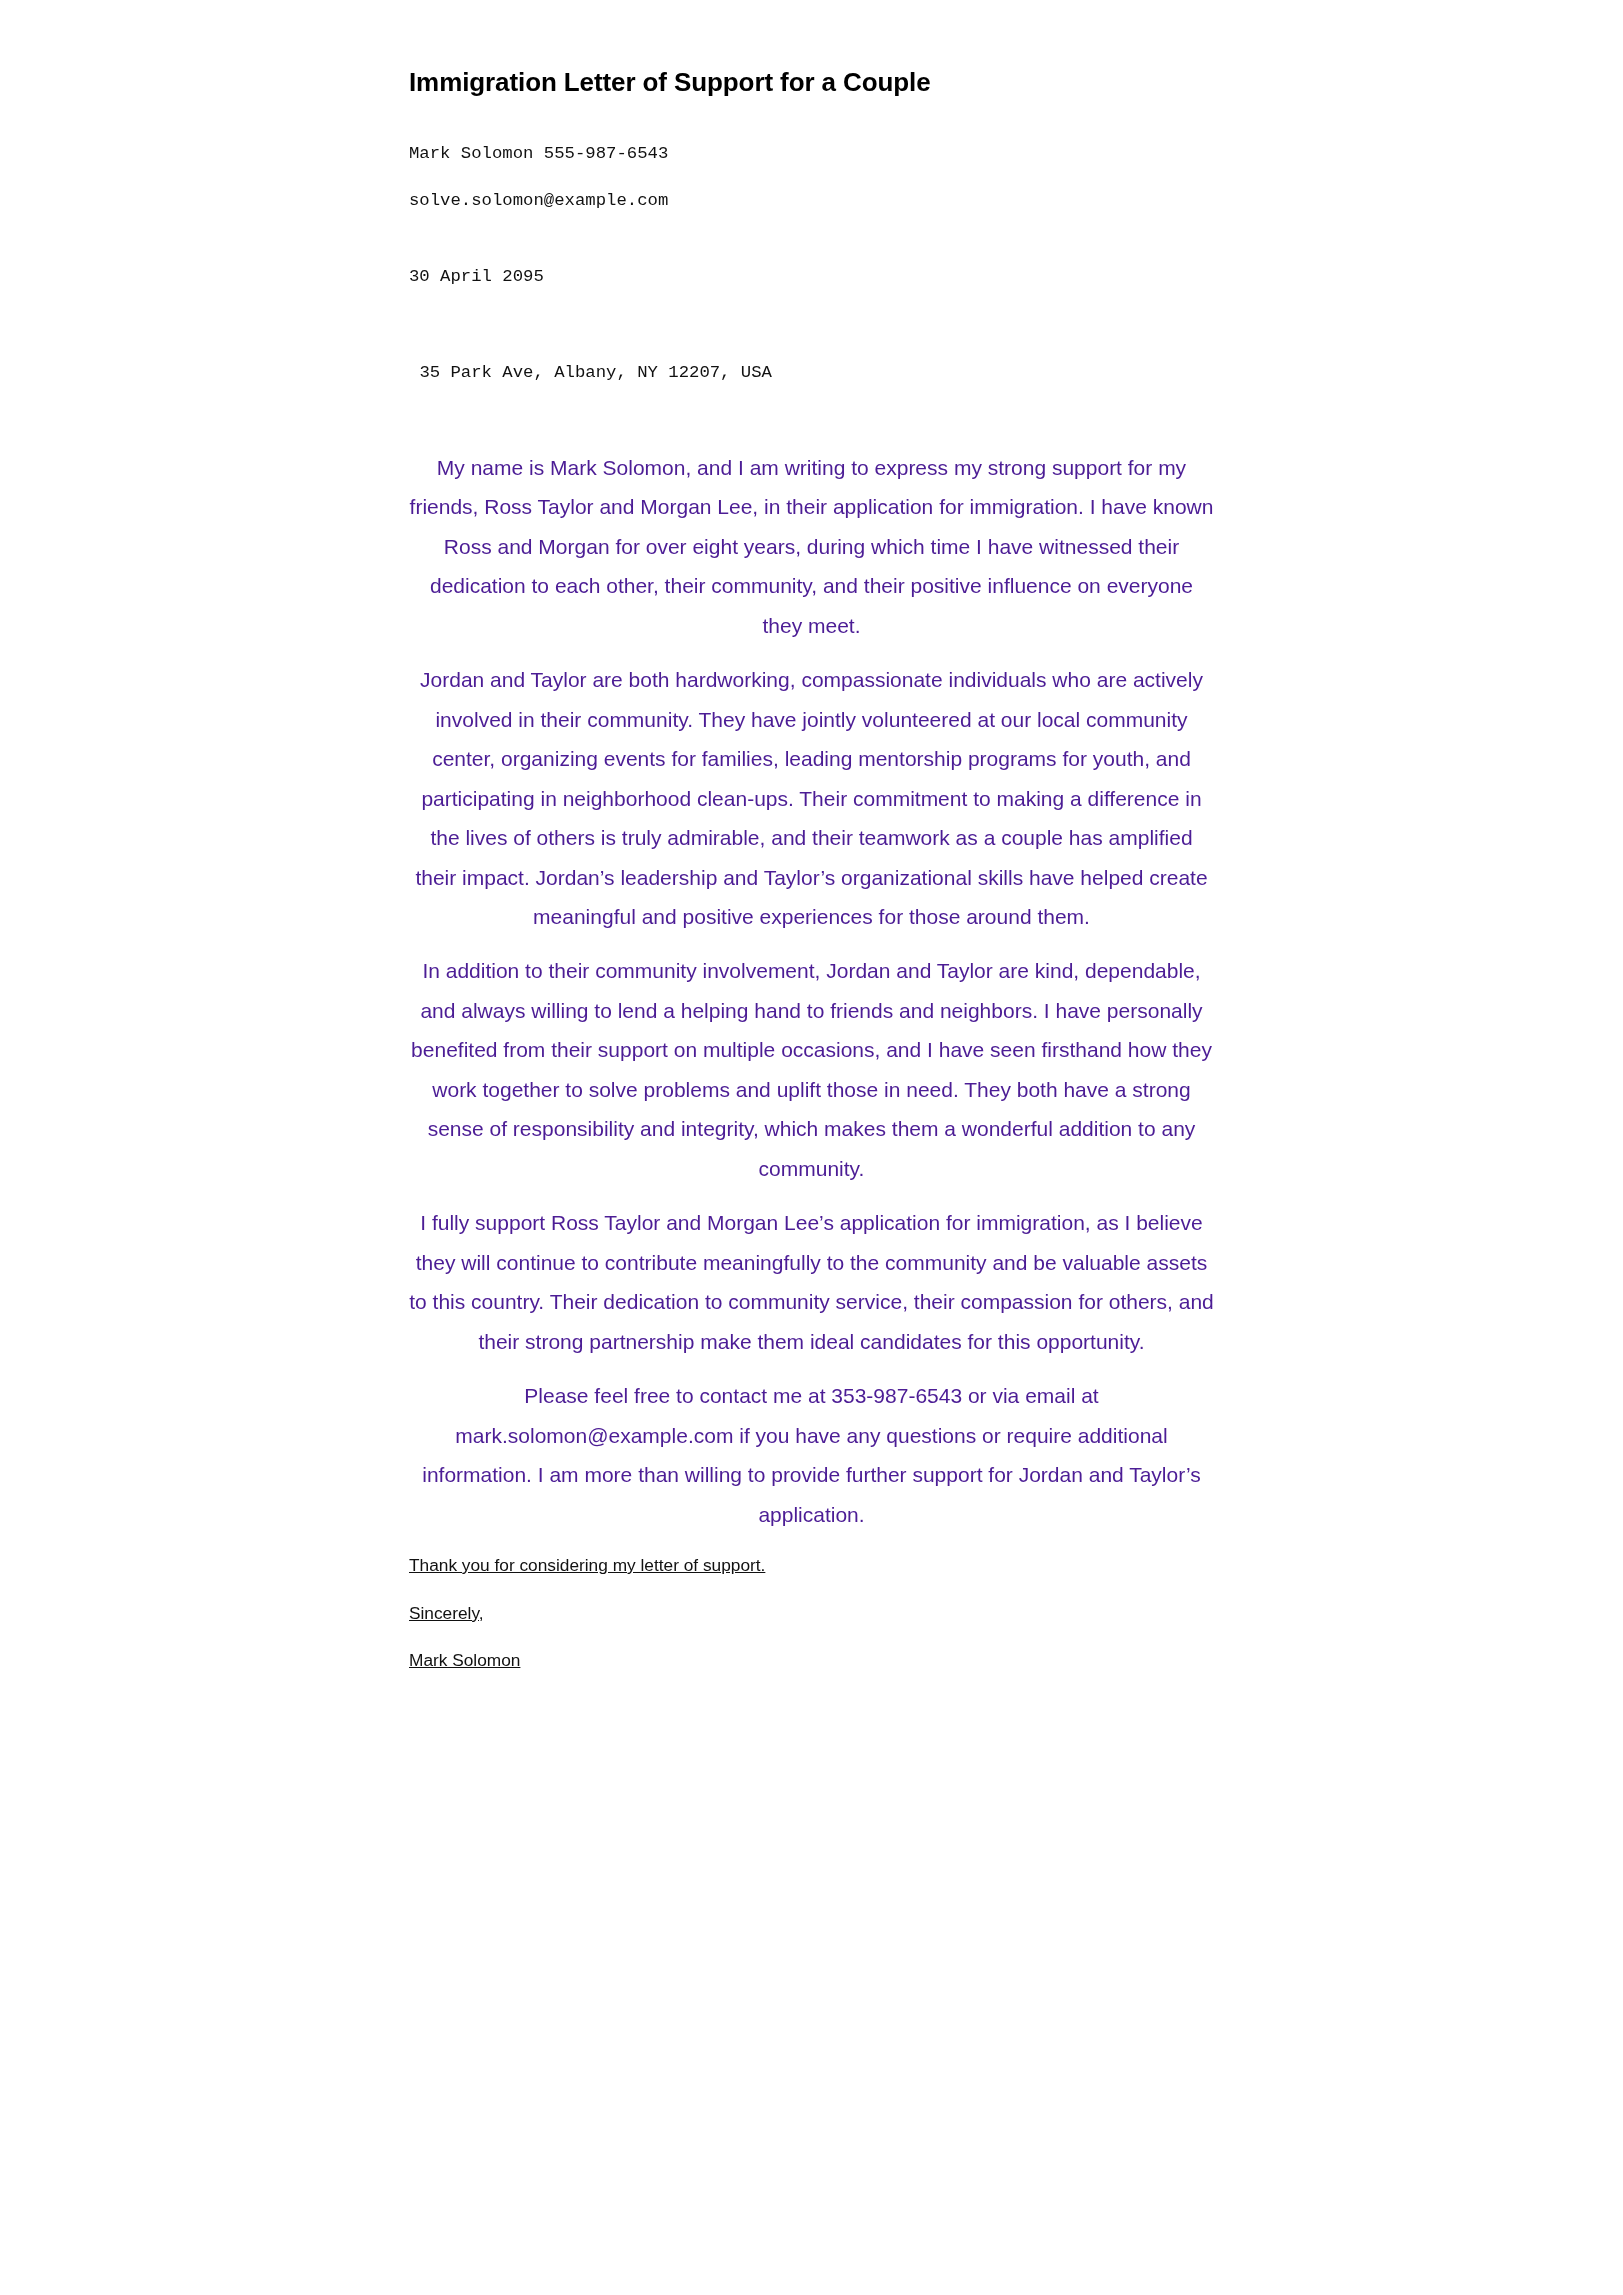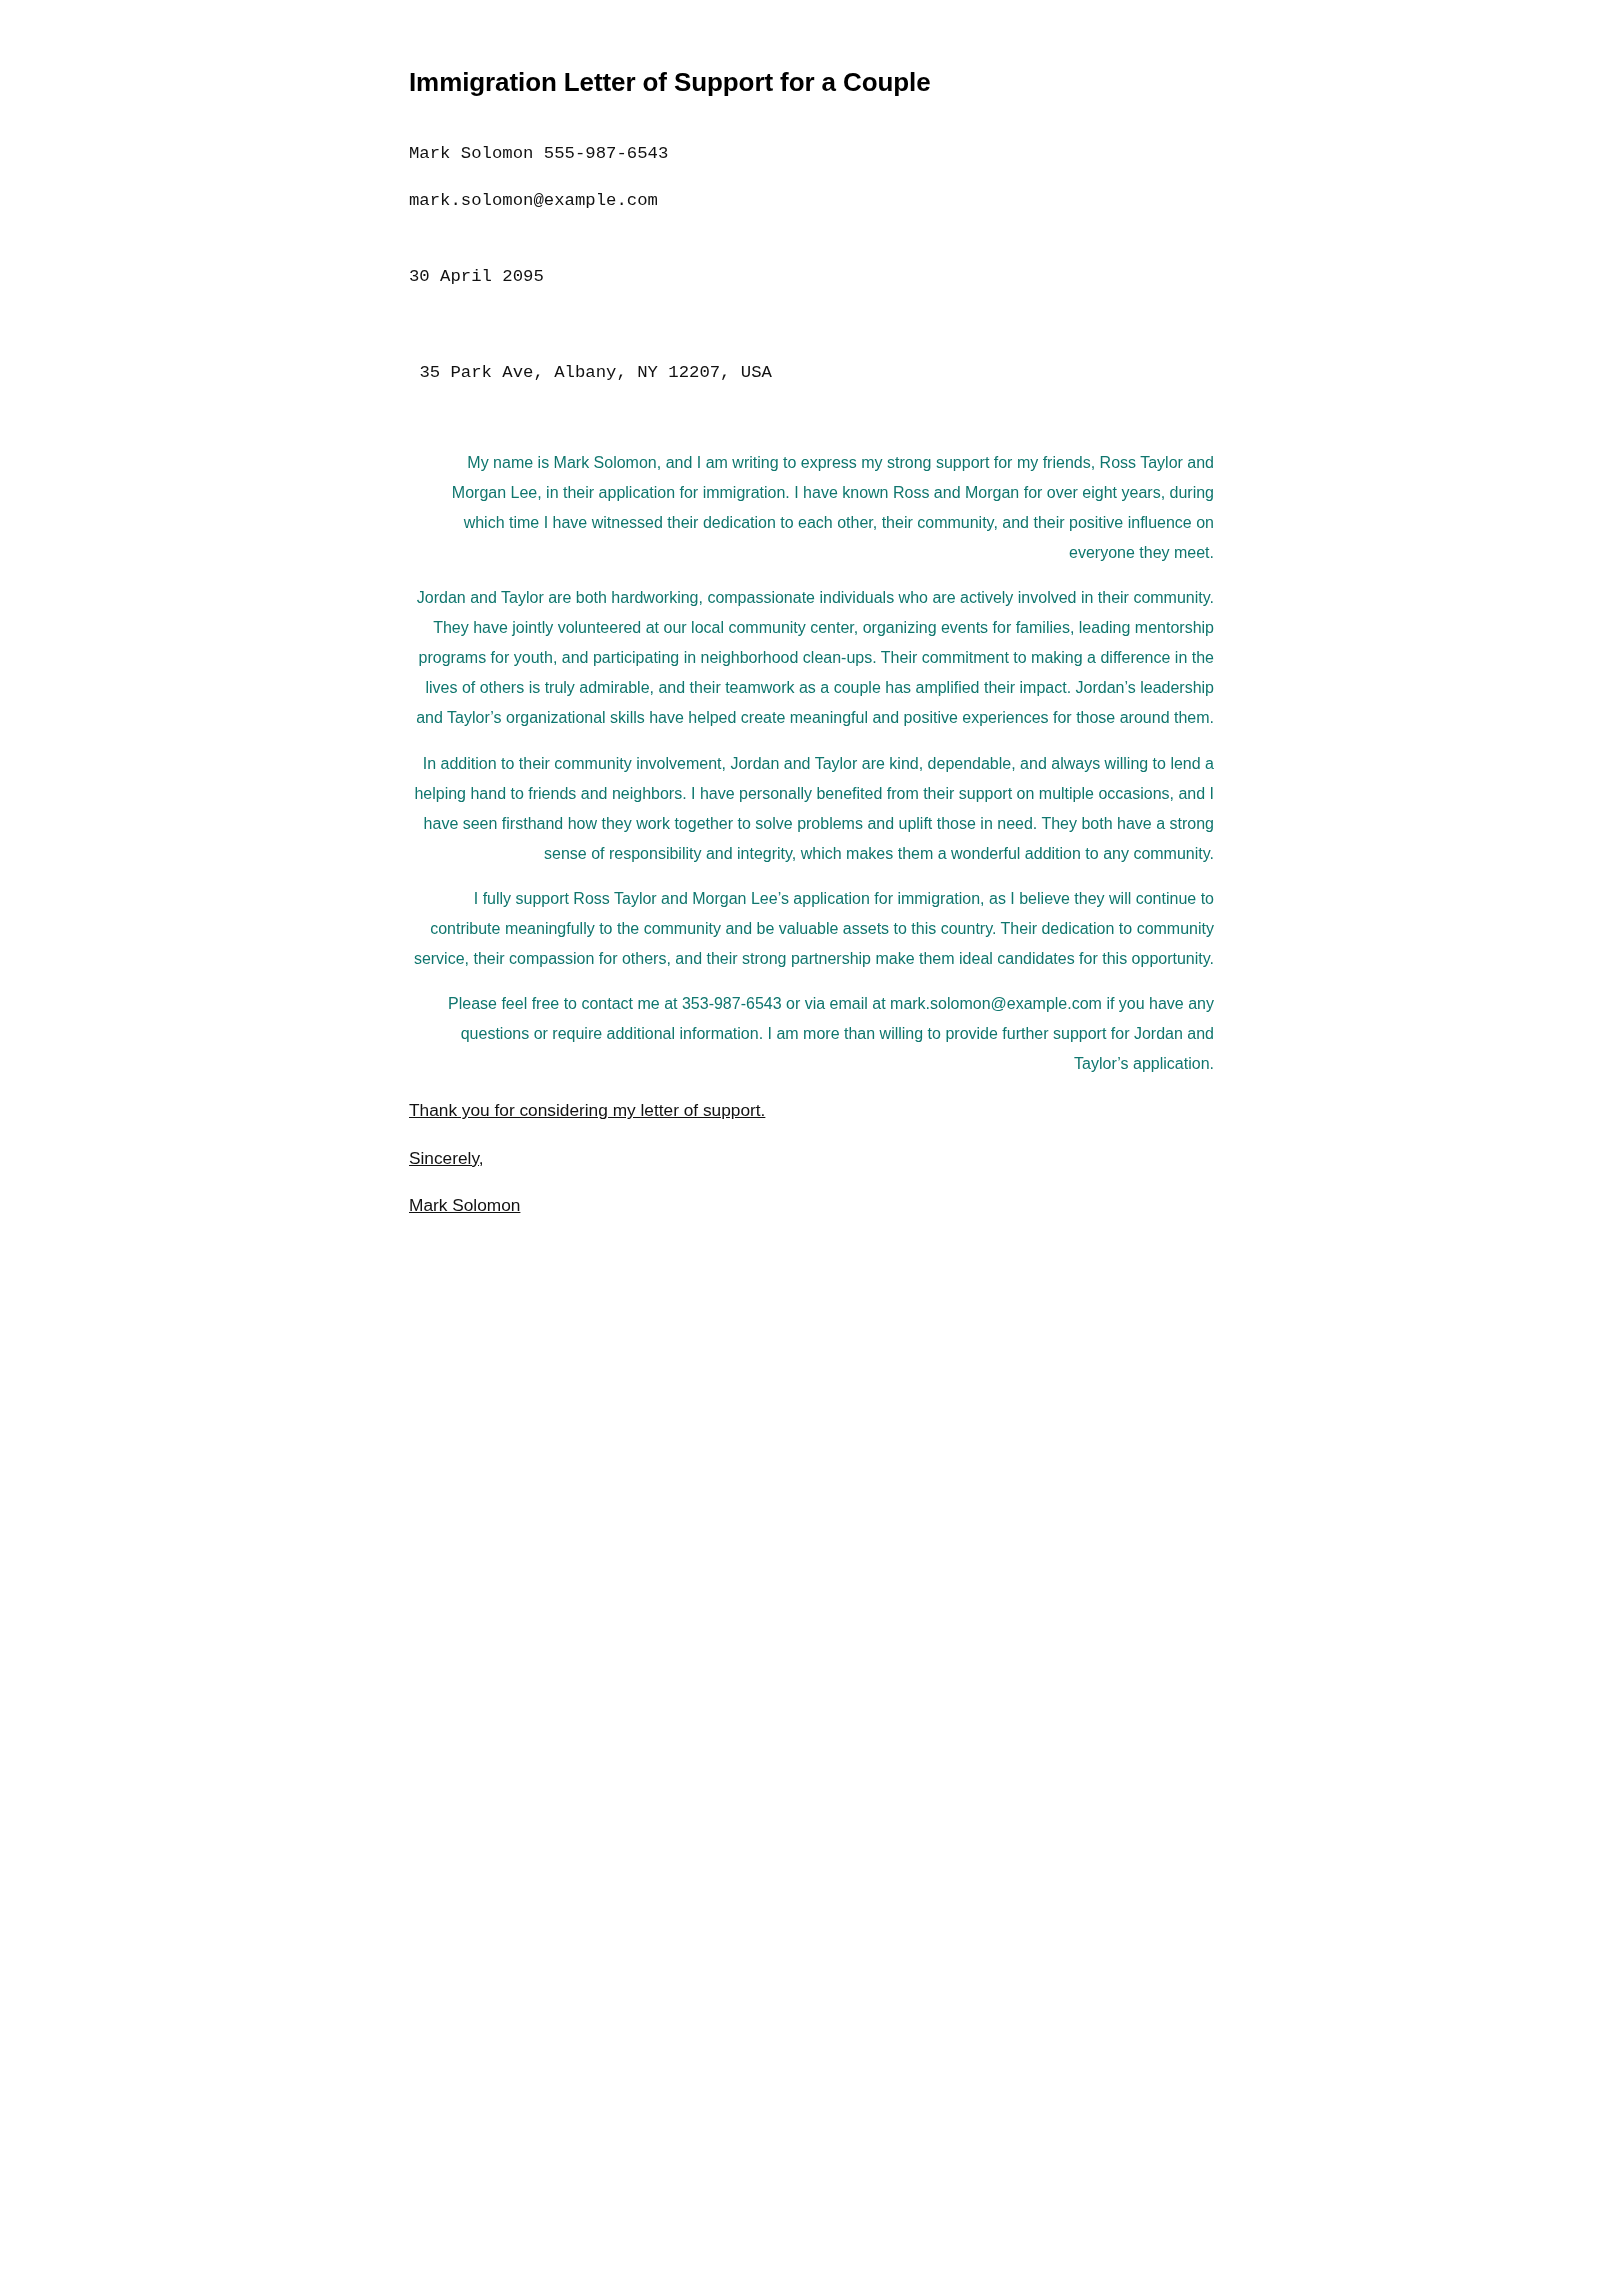--- a/index.html
+++ b/index.html
@@ -32,25 +32,25 @@
     font-size: 17.3px;
     line-height: 1.58;
     margin: 0;
     color: #111111;
     font-family: Liberation Mono, monospace;
   }
   .gap-sm { height: 20px; }
   .gap-lg { height: 49px; }
   .gap-xs { height: 12px; }
   .para {
-    font-size: 16px;
+    font-size: 21px;
     line-height: 1.88;
     margin: 0 0 15px 0;
-    color: #0f766e;
-    text-align: right;
+    color: #4c1d95;
+    text-align: center;
     hyphens: none;
   }
   .para:last-child { margin-bottom: 0; }
   .closing-line {
     font-size: 17.3px;
     line-height: 1.88;
     margin: 0 0 15px 0;
     color: #111111;
     text-decoration: underline;
   }
@@ -60,21 +60,21 @@
 <body>
 
 <div class="page">
 
   <h1 class="doc-title">Immigration Letter of Support for a Couple</h1>
 
   <p class="line">Mark Solomon 555-987-6543</p>
 
   <div class="gap-sm"></div>
 
-  <p class="line">mark.solomon@example.com</p>
+  <p class="line">solve.solomon@example.com</p>
 
   <div class="gap-lg"></div>
 
   <p class="line">30 April 2095</p>
 
   <div class="gap-lg"></div>
 
 
   <div class="gap-sm"></div>
 

